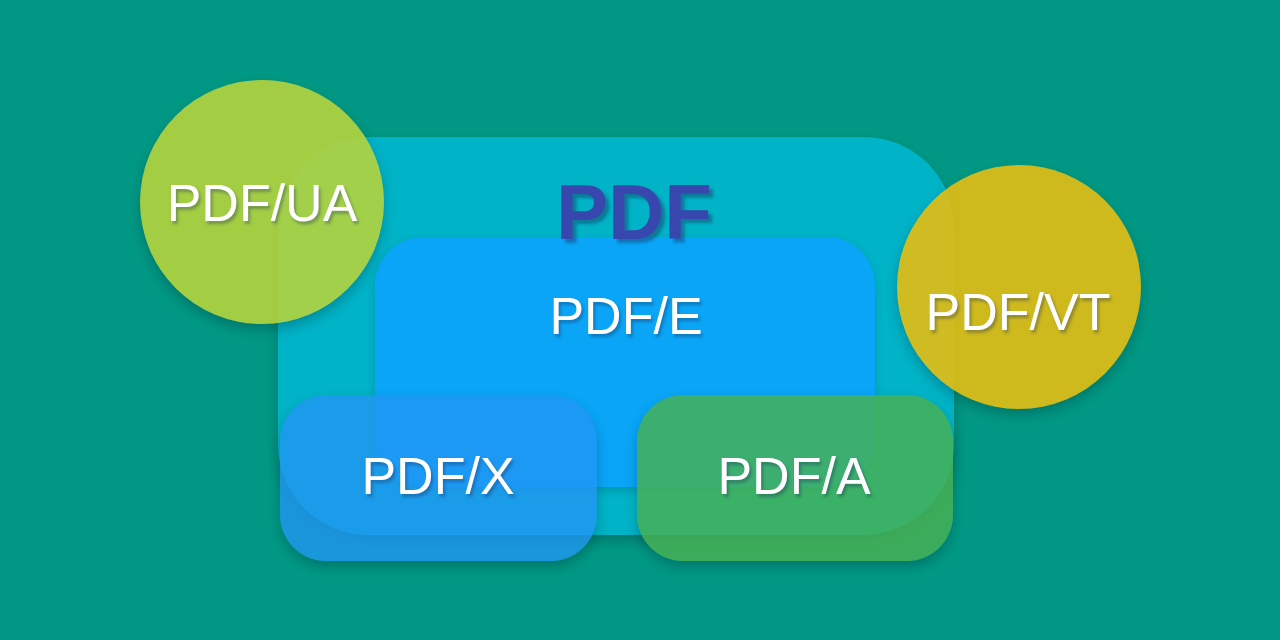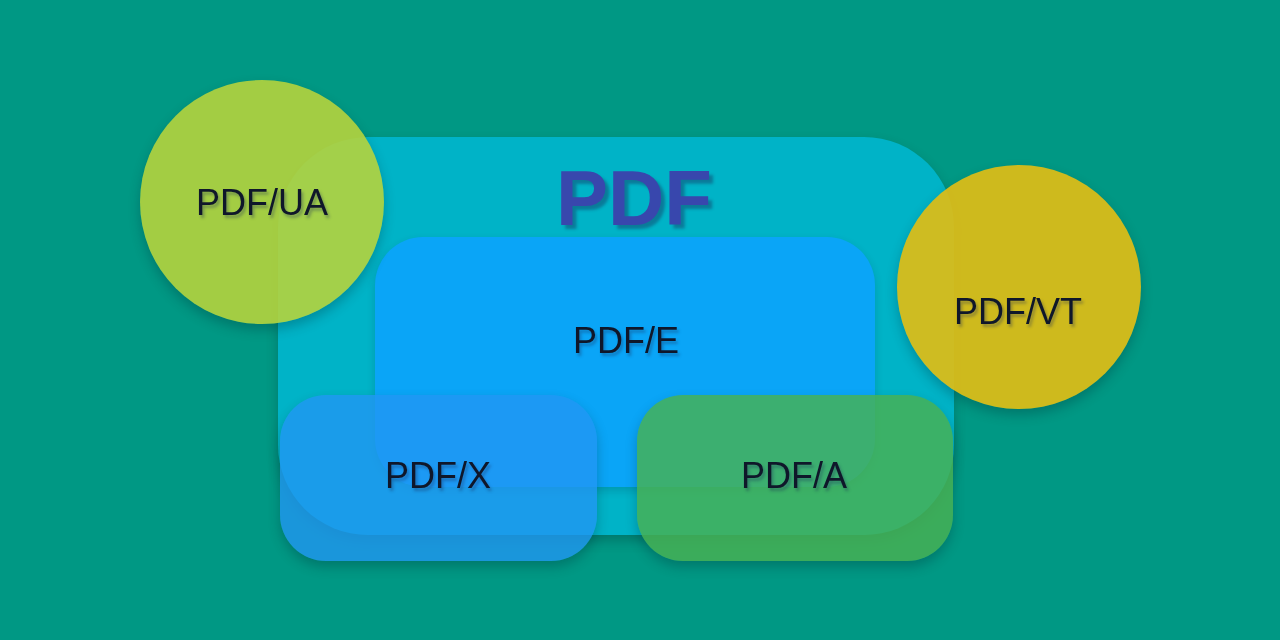--- a/index.html
+++ b/index.html
@@ -59,35 +59,35 @@
   .vt-circle {
     left: 897px; top: 165px;
     width: 244px; height: 244px;
     border-radius: 50%;
     background: rgba(222, 188, 22, 0.93);
     z-index: 4;
   }
   .label {
     position: absolute;
     transform: translate(-50%, -50%);
-    color: #0f172a;
-    font-size: 36px;
+    color: #ffffff;
+    font-size: 52px;
     line-height: 1;
     white-space: nowrap;
     text-shadow: 2px 3px 3px rgba(25, 40, 85, 0.35);
     z-index: 6;
   }
   .label.title {
     font-size: 78px;
     font-weight: bold;
     color: #3847ad;
     text-shadow: 4px 4px 3px rgba(25, 40, 85, 0.4);
   }
-  .lbl-pdf   { left: 634px;  top: 198px; }
-  .lbl-pdfe  { left: 626px;  top: 341px; }
+  .lbl-pdf   { left: 634px;  top: 212px; }
+  .lbl-pdfe  { left: 626px;  top: 316px; }
   .lbl-pdfx  { left: 438px;  top: 476px; }
   .lbl-pdfa  { left: 794px;  top: 476px; }
   .lbl-ua    { left: 262px;  top: 203px; }
   .lbl-vt    { left: 1018px; top: 290px; margin-top: 22px; }
 </style>
 </head>
 <body>
 
 <div class="canvas">
 

